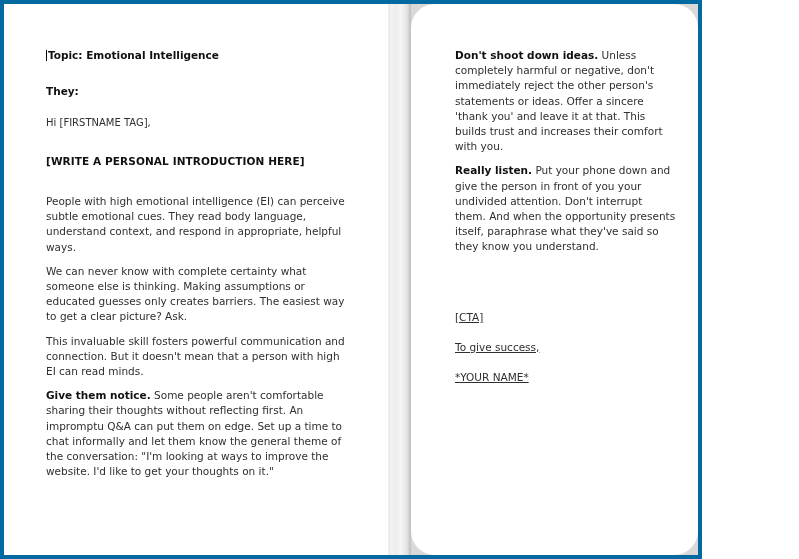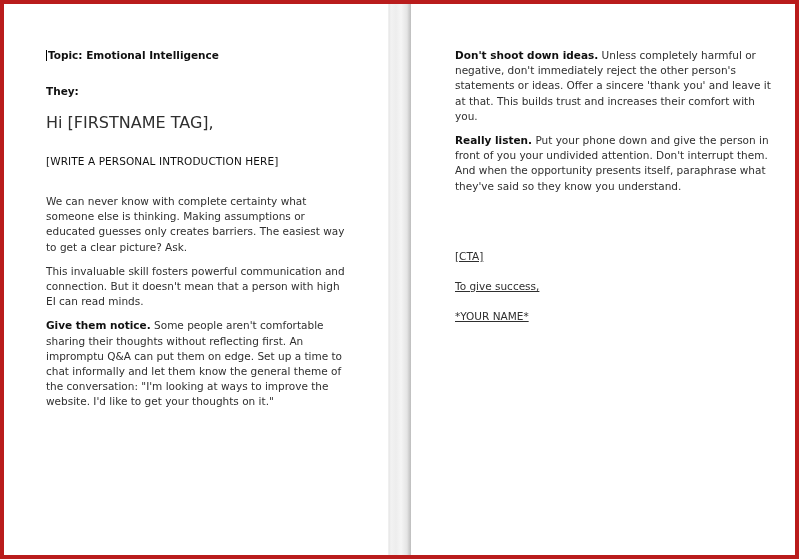--- a/index.html
+++ b/index.html
@@ -5,24 +5,24 @@
   html, body {
     margin: 0;
     padding: 0;
     background: #ffffff;
   }
   body {
     font-family: "DejaVu Sans", sans-serif;
   }
   .viewer {
     position: relative;
-    width: 799px;
+    width: 702px;
     height: 559px;
     box-sizing: border-box;
-    border: 4px solid #b91c1c;
+    border: 4px solid #0369a1;
     background: #d9d9d9;
     overflow: hidden;
   }
   .pages {
     position: absolute;
     left: 0;
     top: 0;
     right: 0;
     bottom: 0;
     display: flex;
@@ -49,20 +49,21 @@
       #ededed 8px,
       #f5f5f5 13px,
       #e4e4e4 19px,
       #cfcfcf 21px,
       #bdbdbd 23px
     );
   }
   .page-right {
     flex: 1;
     padding: 44px 22px 0 44px;
+    border-radius: 24px;
   }
 
   
   .meta-line {
     margin: 0 0 18px 0;
     font-size: 10.5px;
     line-height: 14px;
     color: #2f2f2f;
     position: relative;
   }
@@ -76,29 +77,29 @@
   .caret {
     display: inline-block;
     width: 1px;
     height: 11px;
     background: #000;
     vertical-align: -2px;
     margin-right: 1px;
   }
   .greeting {
     margin: 4px 0 24px 0;
-    font-size: 16px;
+    font-size: 10px;
     line-height: 14px;
     color: #2f2f2f;
   }
   .intro-tag {
     margin: 0 0 26px 0;
     font-size: 10.5px;
     line-height: 14px;
-    font-weight: normal;
+    font-weight: bold;
     color: #101010;
     letter-spacing: 0.1px;
   }
 
   
   p.para {
     margin: 0 0 9px 0;
     font-size: 10.5px;
     line-height: 15.2px;
     color: #2f2f2f;
@@ -140,20 +141,23 @@
 
       <div class="meta-line">
         <span class="lbl">They:</span><span></span>
       </div>
 
       <div class="greeting">Hi [FIRSTNAME TAG],</div>
 
       <div class="intro-tag">[WRITE A PERSONAL INTRODUCTION HERE]</div>
 
       <p class="para">
+        <span>People with high emotional intelligence (EI) can perceive subtle emotional cues. They read body language, understand context, and respond in appropriate, helpful ways.</span>
+      </p>
+      <p class="para">
         <span>We can never know with complete certainty what someone else is thinking. Making assumptions or educated guesses only creates barriers. The easiest way to get a clear picture? Ask.</span>
       </p>
       <p class="para">
         <span>This invaluable skill fosters powerful communication and connection. But it doesn't mean that a person with high EI can read minds.</span>
       </p>
       <p class="para">
         <span class="run-in">Give them notice.</span><span> Some people aren't comfortable sharing their thoughts without reflecting first. An impromptu Q&amp;A can put them on edge. Set up a time to chat informally and let them know the general theme of the conversation: "I'm looking at ways to improve the website. I'd like to get your thoughts on it."</span>
       </p>
 
     </div>

